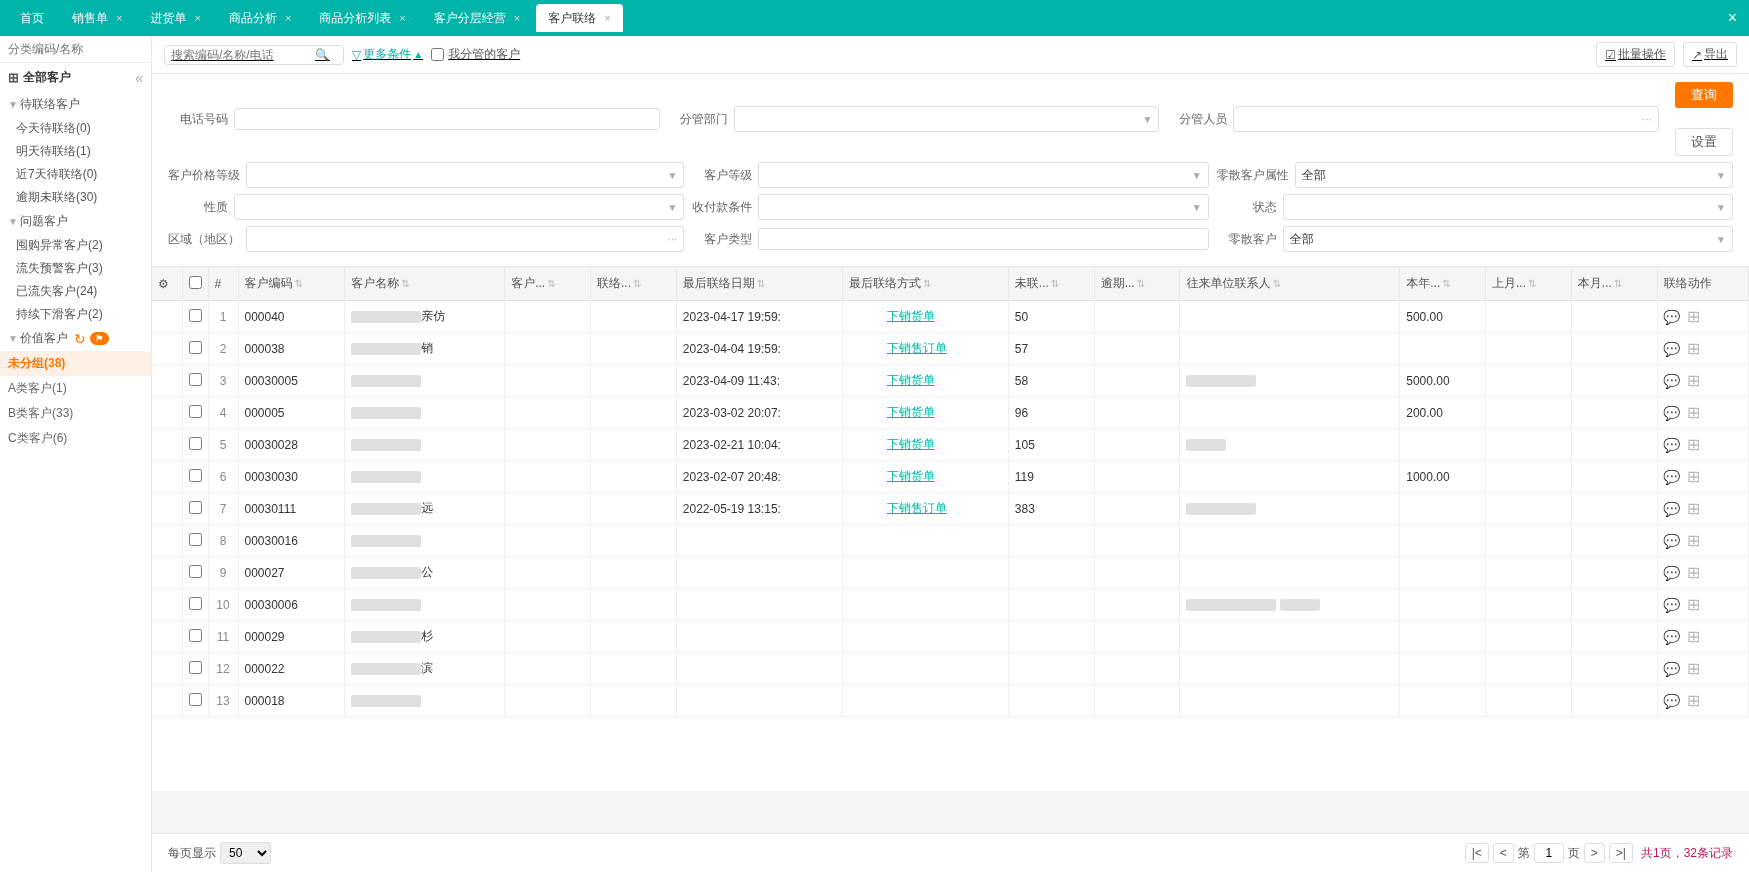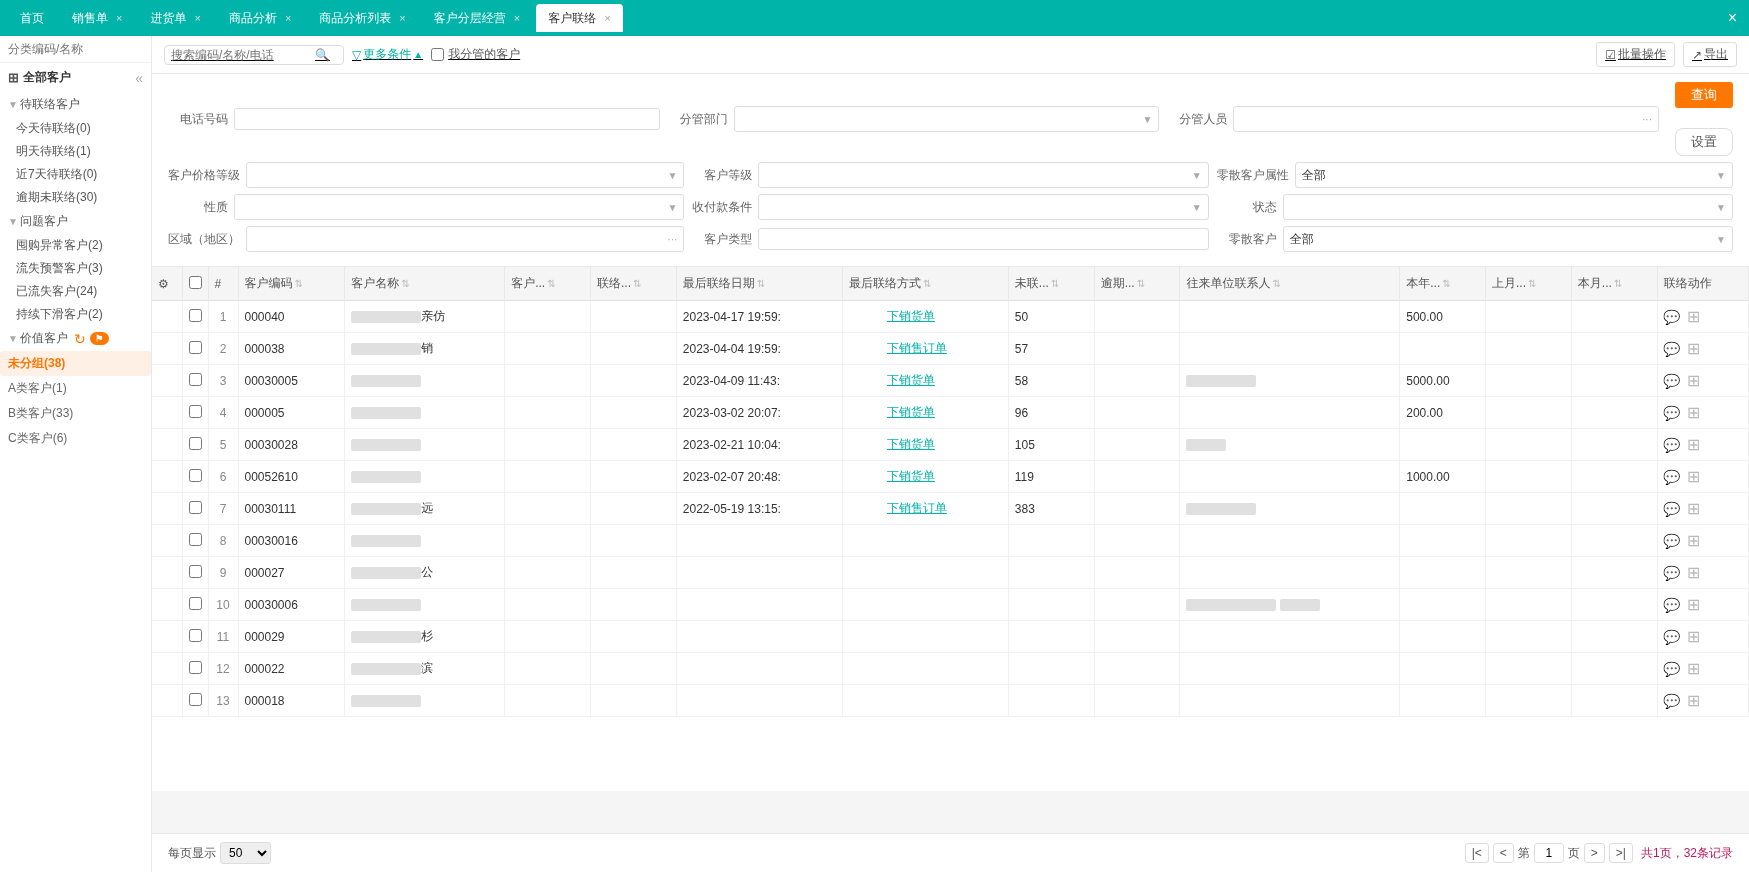--- a/index.html
+++ b/index.html
@@ -234,21 +234,21 @@
       border: none;
       border-radius: 3px;
       padding: 4px 16px;
       cursor: pointer;
       font-size: 13px;
     }
     .btn-reset {
       background: #fff;
       color: #555;
       border: 1px solid #ddd;
-      border-radius: 8px;
+      border-radius: 3px;
       padding: 4px 12px;
       cursor: pointer;
       font-size: 13px;
     }
 
     
     .table-container {
       flex: 1;
       overflow: auto;
       background: #fff;
@@ -709,21 +709,21 @@
         <div class="action-icons">
           <span class="action-icon">💬</span>
           <span class="action-icon grid-icon">⊞</span>
         </div>
       </td>
             </tr>
             <tr>
               <td></td>
               <td class="checkbox-cell"><input type="checkbox" style=""></td>
               <td class="row-num">6</td>
-              <td>00052610</td>
+              <td>00030030</td>
               <td><span class="blurred"></span></td>
               <td></td>
               <td></td>
               <td>2023-02-07 20:48:</td>
               <td><span class="link-text">下销货单</span></td>
               <td>119</td>
               <td></td>
               <td></td>
               <td>1000.00</td>
               <td></td>

